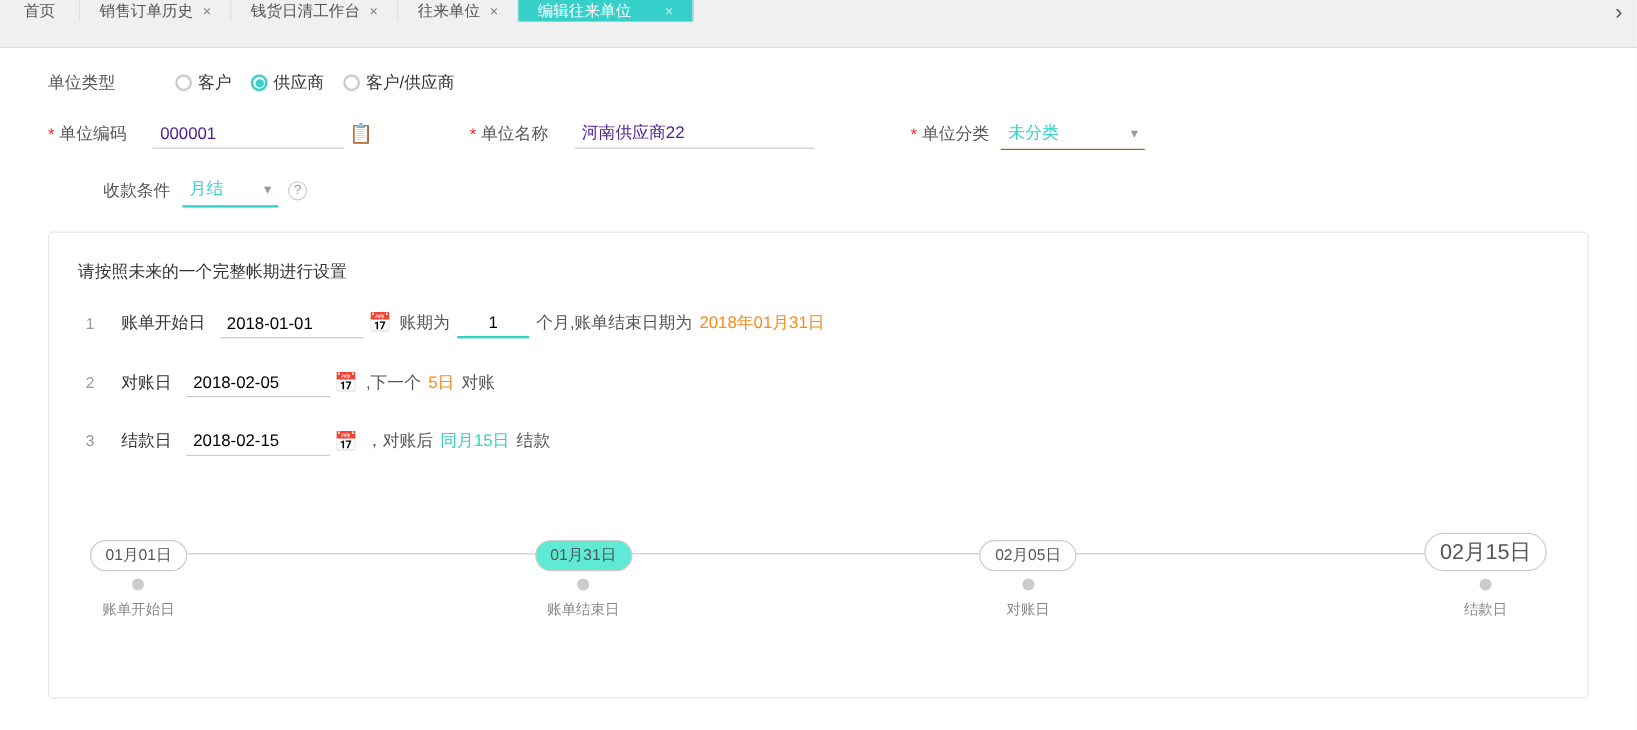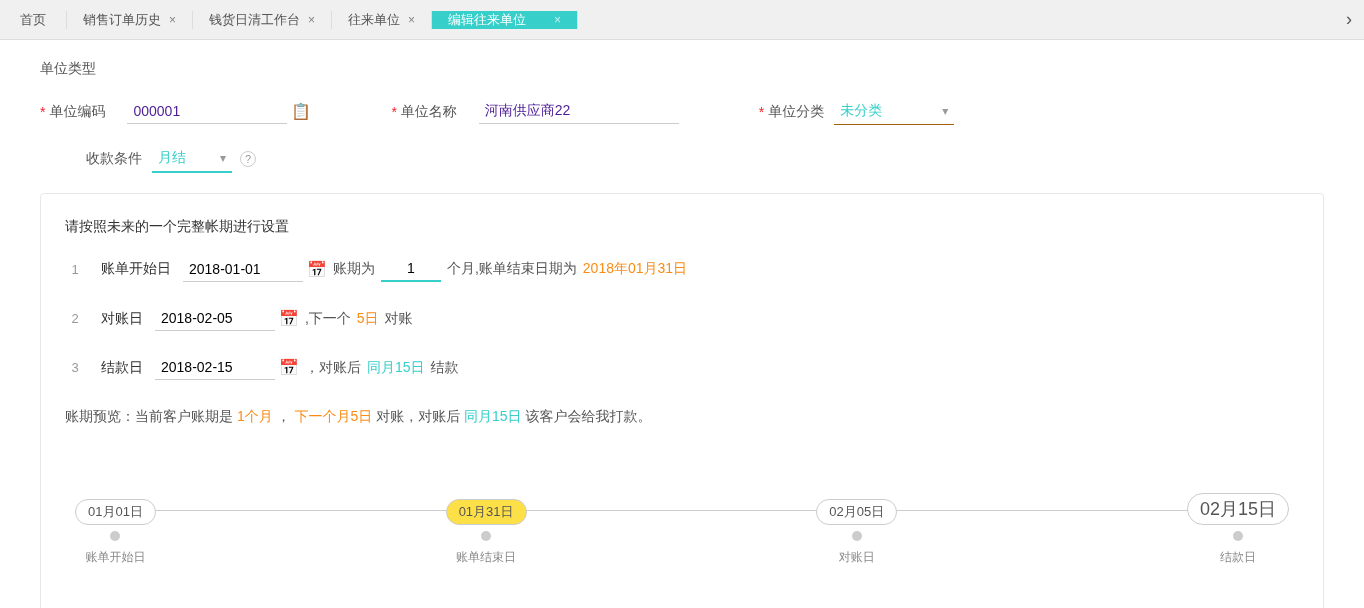--- a/index.html
+++ b/index.html
@@ -1,20 +1,20 @@
 <!DOCTYPE html>
 <html><head>
   <meta charset="utf-8">
   <style>
     * { box-sizing: border-box; margin: 0; padding: 0; }
     body { font-family: "Microsoft YaHei", "PingFang SC", sans-serif; font-size: 14px; color: #333; background: #f5f5f5; }
 
     
     .tab-bar {
-      display: flex; align-items: center;
+      display: flex; align-items: flex-start;
       background: #f0f0f0; border-bottom: 1px solid #ddd;
       height: 40px;
     }
     .tab {
       display: flex; align-items: center; padding: 0 16px;
       cursor: pointer; color: #555; font-size: 13px;
       border-right: 1px solid #ddd; white-space: nowrap;
       background: #f0f0f0; position: relative;
     }
     .tab:first-child { padding: 0 20px; }
@@ -136,20 +136,34 @@
     <span>编辑往来单位</span>
     <span class="close-icon">×</span>
   </div>
   <div class="tab-more">›</div>
 </div>
 
 <div class="main-content">
 
   <div class="form-row">
     <span class="form-label">单位类型</span>
+    <div class="radio-group">
+      <label class="radio-item">
+        <div class="radio-circle"></div>
+        <span>客户</span>
+      </label>
+      <label class="radio-item">
+        <div class="radio-circle checked"></div>
+        <span>供应商</span>
+      </label>
+      <label class="radio-item">
+        <div class="radio-circle"></div>
+        <span>客户/供应商</span>
+      </label>
+    </div>
   </div>
 
   <div class="form-row">
     <div class="field-group">
       <span class="required-star">*</span>
       <span class="form-label">单位编码</span>
       <input class="field-input" type="text" value="000001" style="">
       <span class="calendar-icon">📋</span>
     </div>
     <div class="field-group">
@@ -203,44 +217,35 @@
     <div class="setting-row">
       <span class="row-num">3</span>
       <span class="row-field-label">结款日</span>
       <input class="date-input" type="text" value="2018-02-15" style="">
       <span class="calendar-icon">📅</span>
       <span class="row-text">，对账后</span>
       <span class="highlight-teal">同月15日</span>
       <span class="row-text">结款</span>
     </div>
 
-    <div class="preview-text">
-      <span>账期预览：当前客户账期是</span>
-      <span class="highlight-orange">1个月</span>
-      <span>，</span>
-      <span class="highlight-orange">下一个月5日</span>
-      <span>对账，对账后</span>
-      <span class="highlight-teal">同月15日</span>
-      <span> 该客户会给我打款。</span>
-    </div>
 
     <div style="position:relative; padding: 40px 10px 40px; width:100%;">
 
       <div style="position:absolute; top:50%; left:10px; right:10px; height:1px; background:#ccc; transform:translateY(-20px);"></div>
 
       <div style="display:flex; justify-content:space-between; align-items:flex-end; position:relative;">
 
         <div style="display:flex;flex-direction:column;align-items:center;position:relative;">
           <div style="background:#fff;border:1px solid #ccc;border-radius:20px;padding:3px 12px;font-size:13px;color:#555;margin-bottom:6px;">01月01日</div>
           <div style="width:10px;height:10px;border-radius:50%;background:#ccc;"></div>
           <div style="margin-top:8px;font-size:12px;color:#888;">账单开始日</div>
         </div>
 
         <div style="display:flex;flex-direction:column;align-items:center;position:relative;">
-          <div style="background:#fde047;border:1px solid #ccc;border-radius:20px;padding:3px 12px;font-size:13px;color:#555;margin-bottom:6px;">01月31日</div>
+          <div style="background:#5eead4;border:1px solid #ccc;border-radius:20px;padding:3px 12px;font-size:13px;color:#555;margin-bottom:6px;">01月31日</div>
           <div style="width:10px;height:10px;border-radius:50%;background:#ccc;"></div>
           <div style="margin-top:8px;font-size:12px;color:#888;">账单结束日</div>
         </div>
 
         <div style="display:flex;flex-direction:column;align-items:center;position:relative;">
           <div style="background:#fff;border:1px solid #ccc;border-radius:20px;padding:3px 12px;font-size:13px;color:#555;margin-bottom:6px;">02月05日</div>
           <div style="width:10px;height:10px;border-radius:50%;background:#ccc;"></div>
           <div style="margin-top:8px;font-size:12px;color:#888;">对账日</div>
         </div>
 

